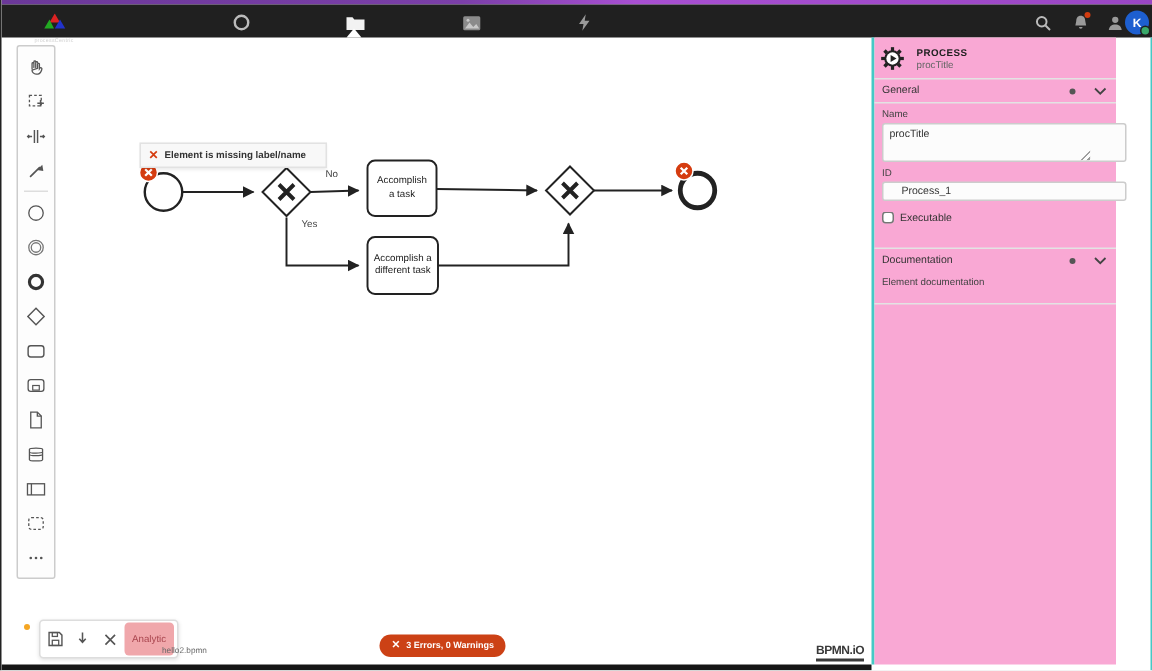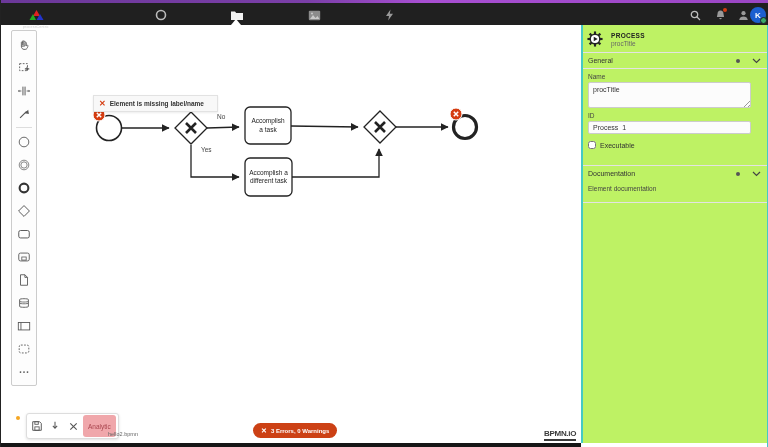--- a/index.html
+++ b/index.html
@@ -54,39 +54,39 @@
   .issues-pill { position:absolute; left:252px; top:423px; height:15px; background:#cc4115; border-radius:8px;
     color:#fff; display:flex; align-items:center; gap:4px; padding:0 8px; cursor:pointer; }
   .issues-pill .x { font-size:7px; font-weight:bold; line-height:1; }
   .issues-pill .txt { font-size:6px; font-weight:bold; white-space:nowrap; }
   .watermark { position:absolute; left:543px; top:429px; font-size:8px; font-weight:bold; color:#3a3a3a;
     letter-spacing:-.3px; border-bottom:2px solid #3a3a3a; padding-bottom:1px; }
   .bottom-strip { position:absolute; left:0; top:443px; width:580px; height:4px; background:#161616; }
   
   .panel-divider-v { position:absolute; left:580px; top:25px; width:2px; height:418px; background:#45c9c5; }
   .panel-edge-v { position:absolute; left:766px; top:25px; width:2px; height:422px; background:#45c9c5; }
-  .props { position:absolute; left:582px; top:25px; width:184px; height:418px; background:#bef264; }
+  .props { position:absolute; left:582px; top:25px; width:161px; height:418px; background:#f9a8d4; }
   .props .hdr { display:flex; align-items:center; gap:8px; padding:6px 6px 5px 4px; }
   .props .hdr .ttl { font-size:6.5px; font-weight:bold; color:#222; letter-spacing:.3px; }
   .props .hdr .sub { font-size:6.5px; color:#666; margin-top:1px; }
   .hline { border-top:1px solid #e3e3e3; }
   .section-row { display:flex; align-items:center; padding:4px 6px 4px 5px; cursor:pointer; }
   .section-row .lbl { font-size:7px; color:#333; flex:1; }
   .dot-ic { width:4px; height:4px; border-radius:50%; background:#555; margin-right:12px; }
   .field-label { font-size:6.5px; color:#444; padding:4px 6px 2px 5px; }
   .ta-wrap { position:relative; margin:0 16px 0 5px; }
   textarea.fld { width:163px; border:1px solid #ccc; background:#fcfcfc; border-radius:2px;
     font-family:"Liberation Sans", sans-serif; font-size:7px; color:#333; padding:3px 4px; resize:none; display:block; }
   textarea.fld.name { height:26px; }
   textarea.fld.doc { height:27px; }
   .resize-handle { position:absolute; right:1px; bottom:1px; width:7px; height:7px;
     background:repeating-linear-gradient(135deg, transparent 0 2px, #999 2px 3px);
     clip-path:polygon(100% 0,100% 100%,0 100%); cursor:nwse-resize; }
   input.fld { width:163px; height:13px; margin:0 16px 0 5px; border:1px solid #ccc; background:#fcfcfc;
-    border-radius:2px; font-family:"Liberation Sans", sans-serif; font-size:7px; color:#333; padding:0 4px; display:block; }
+    border-radius:2px; font-family:"Liberation Sans", sans-serif; font-size:7px; color:#333; padding:0 12px; display:block; }
   .chk-row { display:flex; align-items:center; gap:4px; padding:7px 5px 8px 5px; }
   .chk-row input { width:8px; height:8px; margin:0; }
   .chk-row .lbl { font-size:7px; color:#333; }
   .sect-gap { height:8px; }
 </style>
 </head>
 <body>
 
 <div class="app">
 

